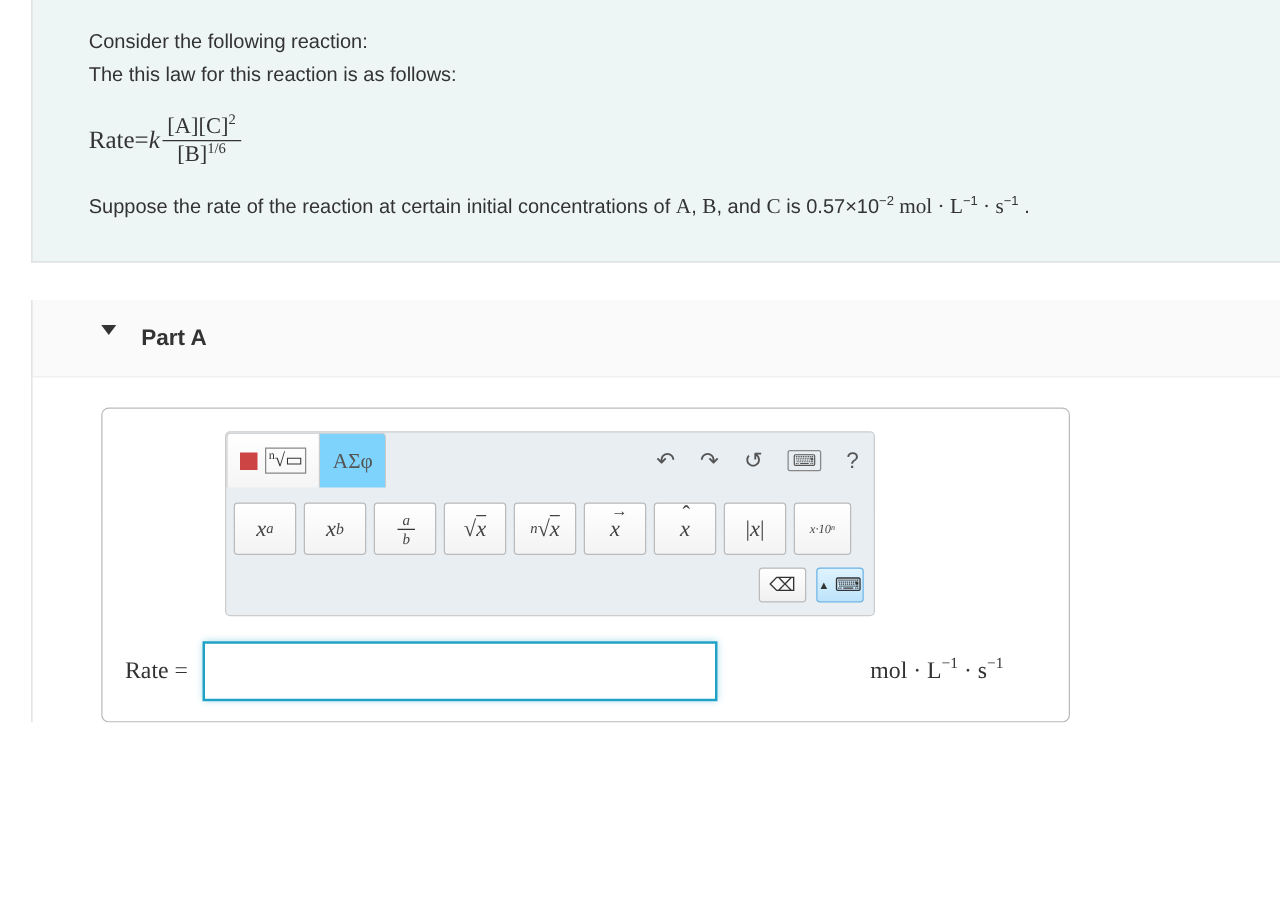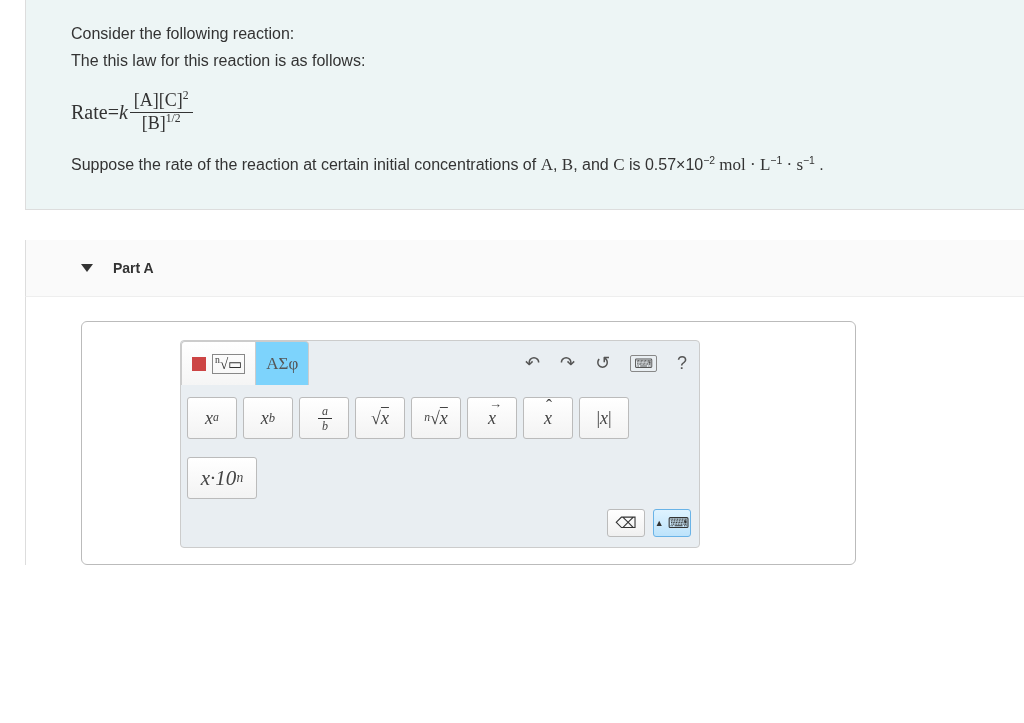--- a/index.html
+++ b/index.html
@@ -43,23 +43,23 @@
   .partA-bar {
     margin-left: 25px;
     border-left: 1px solid #ddd;
     background: #fafafa;
     padding: 20px 55px;
     border-bottom: 1px solid #eee;
     margin-top: 30px;
   }
   .partA-title {
     font-weight: bold;
-    font-size: 14px;
-    display: flex;
-    align-items: center;
+    font-size: 18px;
+    display: flex;
+    align-items: flex-start;
     gap: 16px;
   }
   .caret-down {
     width: 0; height: 0;
     border-left: 6px solid transparent;
     border-right: 6px solid transparent;
     border-top: 8px solid #333;
     display: inline-block;
     margin-right: 4px;
   }
@@ -144,21 +144,21 @@
     display: inline-flex;
     align-items: center;
     justify-content: center;
     font-family: Georgia, 'Times New Roman', serif;
     font-style: italic;
     font-size: 18px;
     color: #444;
     cursor: pointer;
     position: relative;
   }
-  .mbtn.wide { width: 70px; font-style: normal; font-size: 21px; margin-top: 12px;}
+  .mbtn.wide { width: 46px; font-style: normal; font-size: 10px;}
   .control-row {
     display: flex;
     justify-content: flex-end;
     gap: 8px;
     padding: 4px 8px 10px 8px;
   }
   .ctrl {
     width: 38px; height: 28px;
     border: 1px solid #bbb;
     border-radius: 3px;
@@ -204,21 +204,21 @@
   <p>The this law for this reaction is as follows:</p>
   <div class="rate-eq">
     <span>Rate</span>
     <span> = </span>
     <span style="font-style:italic">k</span>
     <span class="frac">
       <span class="num">
         <span>[A][C]</span><sup>2</sup>
       </span>
       <span class="den">
-        <span>[B]</span><sup>1/2</sup>
+        <span>[B]</span><sup>1/6</sup>
       </span>
     </span>
   </div>
   <p>
     <span>Suppose the rate of the reaction at certain initial concentrations of </span><span class="eqsymbol sm">A</span><span>, </span><span class="eqsymbol sm">B</span><span>, and </span><span class="eqsymbol sm">C</span><span> is 0.57×10</span><sup>−2</sup><span class="eqsymbol sm">  mol · L</span><sup>−1</sup><span class="eqsymbol sm"> · s</span><sup>−1</sup><span> .</span>
   </p>
 </div>
 
 <div class="partA-bar">
   <div class="partA-title">
@@ -284,14 +284,23 @@
       </div>
 
       <div class="control-row">
         <div class="ctrl">⌫</div>
         <div class="ctrl active">
           <span style="font-size:9px;">▲</span>&nbsp;<span>⌨</span>
         </div>
       </div>
     </div>
 
+    <div class="input-row">
+      <span class="ratelabel">
+        <span>Rate</span><span> = </span>
+      </span>
+      <input class="answer-input" value="" style="">
+      <span class="units">
+        <span>mol · L</span><sup>−1</sup><span> · s</span><sup>−1</sup>
+      </span>
+    </div>
   </div>
 </div>
 
 </body></html>

